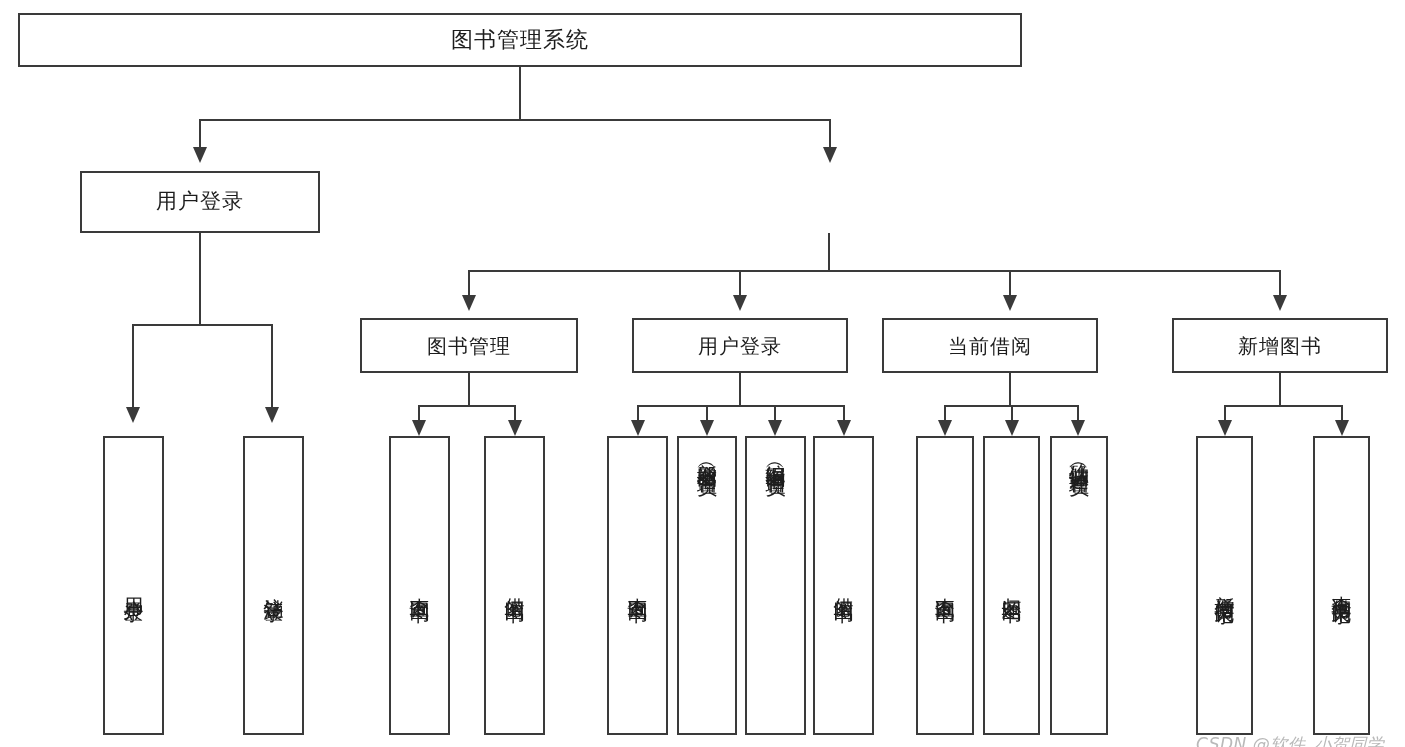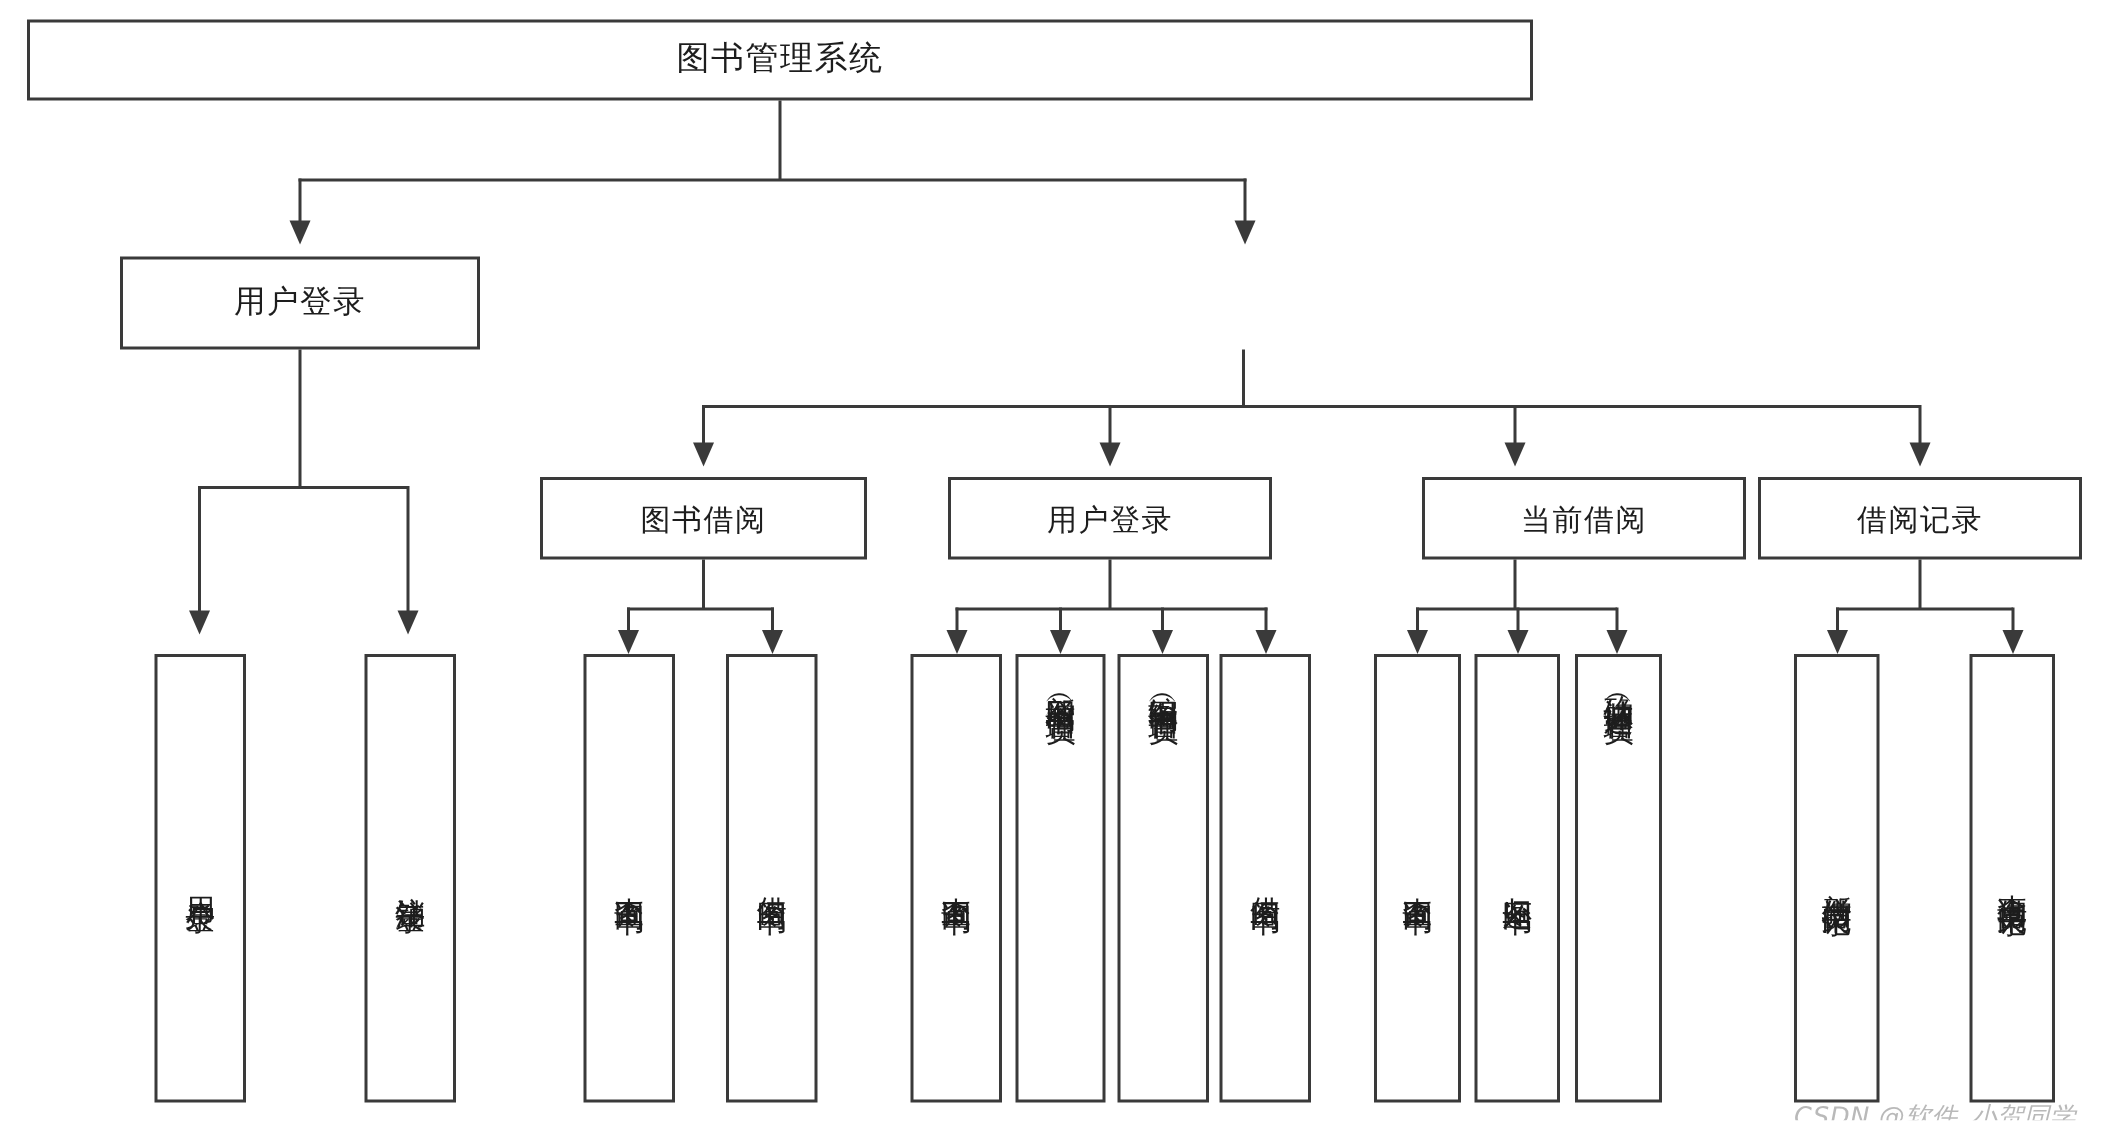--- a/index.html
+++ b/index.html
@@ -115,33 +115,33 @@
   <div class="ln vert" style="left:739px; top:270px; width:2px; height:26px;"></div>
   <div class="arrow" style="left:733px; top:295px;"></div>
 
   <div class="ln vert" style="left:1009px; top:270px; width:2px; height:26px;"></div>
   <div class="arrow" style="left:1003px; top:295px;"></div>
 
   <div class="ln vert" style="left:1279px; top:270px; width:2px; height:26px;"></div>
   <div class="arrow" style="left:1273px; top:295px;"></div>
 
   <div class="node h lvl3" style="left:360px; top:318px; width:218px; height:55px;">
-    <span>图书借阅</span>
+    <span>图书管理</span>
   </div>
 
   <div class="node h lvl3" style="left:632px; top:318px; width:216px; height:55px;">
     <span>用户登录</span>
   </div>
 
-  <div class="node h lvl3" style="left:948px; top:318px; width:216px; height:55px;">
+  <div class="node h lvl3" style="left:882px; top:318px; width:216px; height:55px;">
     <span>当前借阅</span>
   </div>
 
   <div class="node h lvl3" style="left:1172px; top:318px; width:216px; height:55px;">
-    <span>借阅记录</span>
+    <span>新增图书</span>
   </div>
 
   <div class="ln vert" style="left:468px; top:373px; width:2px; height:33px;"></div>
   <div class="ln horiz" style="left:418px; top:405px; width:98px; height:2px;"></div>
   <div class="ln vert" style="left:418px; top:405px; width:2px; height:16px;"></div>
   <div class="arrow" style="left:412px; top:420px;"></div>
   <div class="ln vert" style="left:514px; top:405px; width:2px; height:16px;"></div>
   <div class="arrow" style="left:508px; top:420px;"></div>
 
   <div class="ln vert" style="left:739px; top:373px; width:2px; height:33px;"></div>

